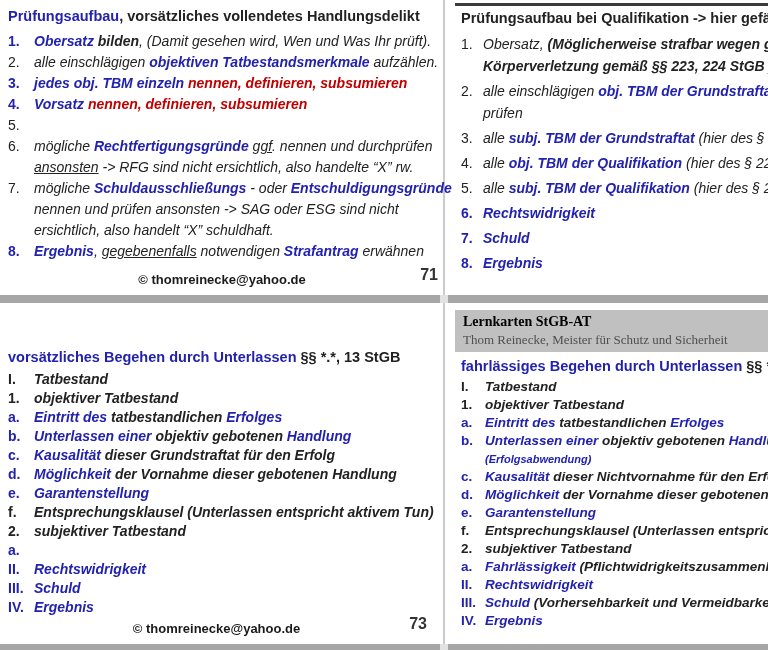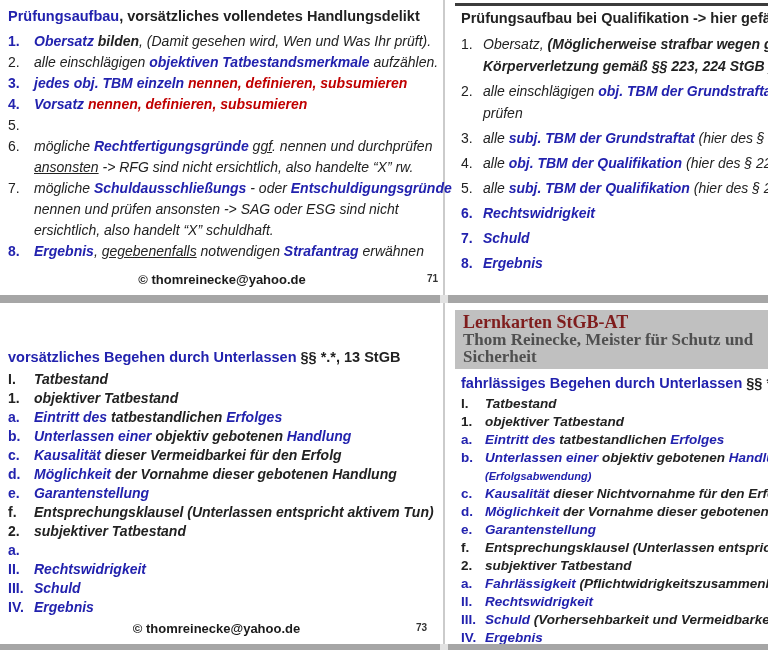--- a/index.html
+++ b/index.html
@@ -47,27 +47,27 @@
   .k  {color:#222222;}
   .kb {color:#222222;font-weight:bold;}
   .nb {color:#2222ae;font-weight:bold;}
   .rb {color:#c00000;font-weight:bold;}
   .ku {color:#222222;text-decoration:underline;text-align:center;}
   .nbs{color:#2222ae;font-weight:bold;font-size:11px;}
 
   
   .footer{position:absolute;left:0;right:10px;bottom:8px;text-align:center;
           font-size:13px;font-weight:bold;color:#1a1a1a;}
-  .pagenum{position:absolute;right:16px;bottom:11px;font-size:10px;font-weight:bold;color:#333;}
+  .pagenum{position:absolute;right:16px;bottom:11px;font-size:16px;font-weight:bold;color:#333;}
 
   
   .gray-head{margin-top:7px;background:#c0c0c0;padding:3px 6px 4px 8px;
              font-family:"Liberation Serif", serif;}
-  .gray-head .l1{font-size:18px;font-weight:bold;color:#7f1d1d;line-height:18px;}
-  .gray-head .l2{font-size:17px;font-weight:bold;color:#4f4f4f;line-height:17px;}
+  .gray-head .l1{font-size:14px;font-weight:bold;color:#000000;line-height:18px;}
+  .gray-head .l2{font-size:13px;font-weight:normal;color:#4f4f4f;line-height:17px;}
 </style>
 </head>
 <body>
 
 <div class="vline"></div>
 <div class="hbar mid"></div>
 <div class="hbar bot"></div>
 <div class="bar-gap mid"></div>
 <div class="bar-gap bot"></div>
 <div class="tr-topline"></div>
@@ -163,21 +163,21 @@
       <div class="li">
         <span class="marker nb">a.</span>
         <div class="txt"><span class="nb">Eintritt des </span><span class="kb">tatbestandlichen </span><span class="nb">Erfolges</span></div>
       </div>
       <div class="li">
         <span class="marker nb">b.</span>
         <div class="txt"><span class="nb">Unterlassen einer </span><span class="kb">objektiv gebotenen </span><span class="nb">Handlung</span></div>
       </div>
       <div class="li">
         <span class="marker nb">c.</span>
-        <div class="txt"><span class="nb">Kausalität </span><span class="kb">dieser Vermeidbarkei für den Erfolg</span></div>
+        <div class="txt"><span class="nb">Kausalität </span><span class="kb">dieser Grundstraftat für den Erfolg</span></div>
       </div>
       <div class="li">
         <span class="marker nb">d.</span>
         <div class="txt"><span class="nb">Möglichkeit </span><span class="kb">der Vornahme dieser gebotenen Handlung</span></div>
       </div>
       <div class="li">
         <span class="marker nb">e.</span>
         <div class="txt"><span class="nb">Garantenstellung</span></div>
       </div>
       <div class="li">

